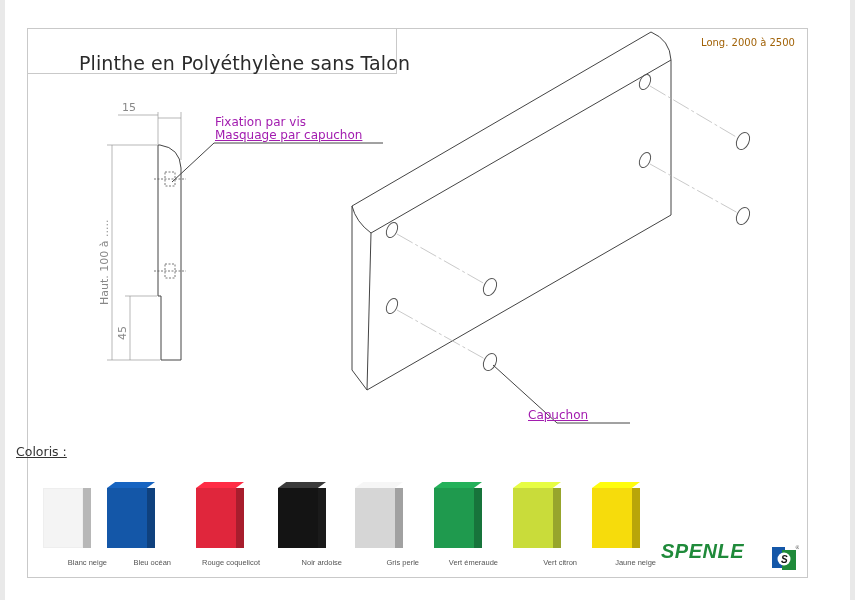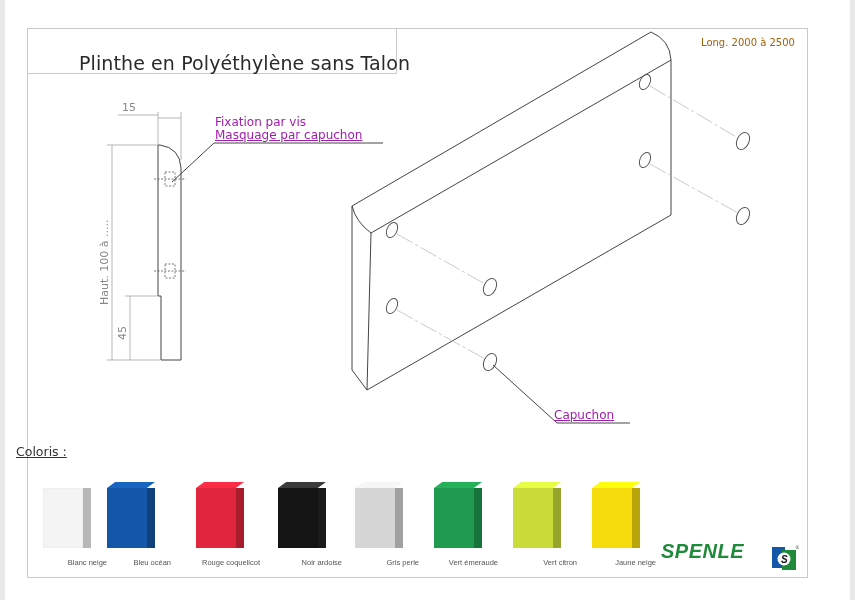--- a/index.html
+++ b/index.html
@@ -83,21 +83,21 @@
       <line x1="650" y1="164" x2="738" y2="213"></line>
       <line x1="397" y1="234" x2="485" y2="284"></line>
       <line x1="397" y1="310" x2="485" y2="359"></line>
     </g>
     <polyline points="493,365 557,423 630,423" stroke="#444"></polyline>
   </g>
 </svg>
 
 <div class="lbl" style="left:215px;top:116px;">Fixation par vis</div>
 <div class="lbl u" style="left:215px;top:129px;text-align:center;">Masquage par capuchon</div>
-<div class="lbl u" style="left:554px;top:409px;">Capuchon</div>
+<div class="lbl u" style="left:528px;top:409px;">Capuchon</div>
 
 <div class="coloris">Coloris :</div>
 
 <div class="swatch" style="left:27px">
   <div class="block">
       <div class="topf" style="background:#f4f4f4"></div>
       <div class="front" style="background:#f4f4f4;box-shadow:inset 0 0 0 1px #eee"></div>
       <div class="side" style="background:#f4f4f4"></div>
     </div>
   <span class="sw-label">Blanc neige</span>

